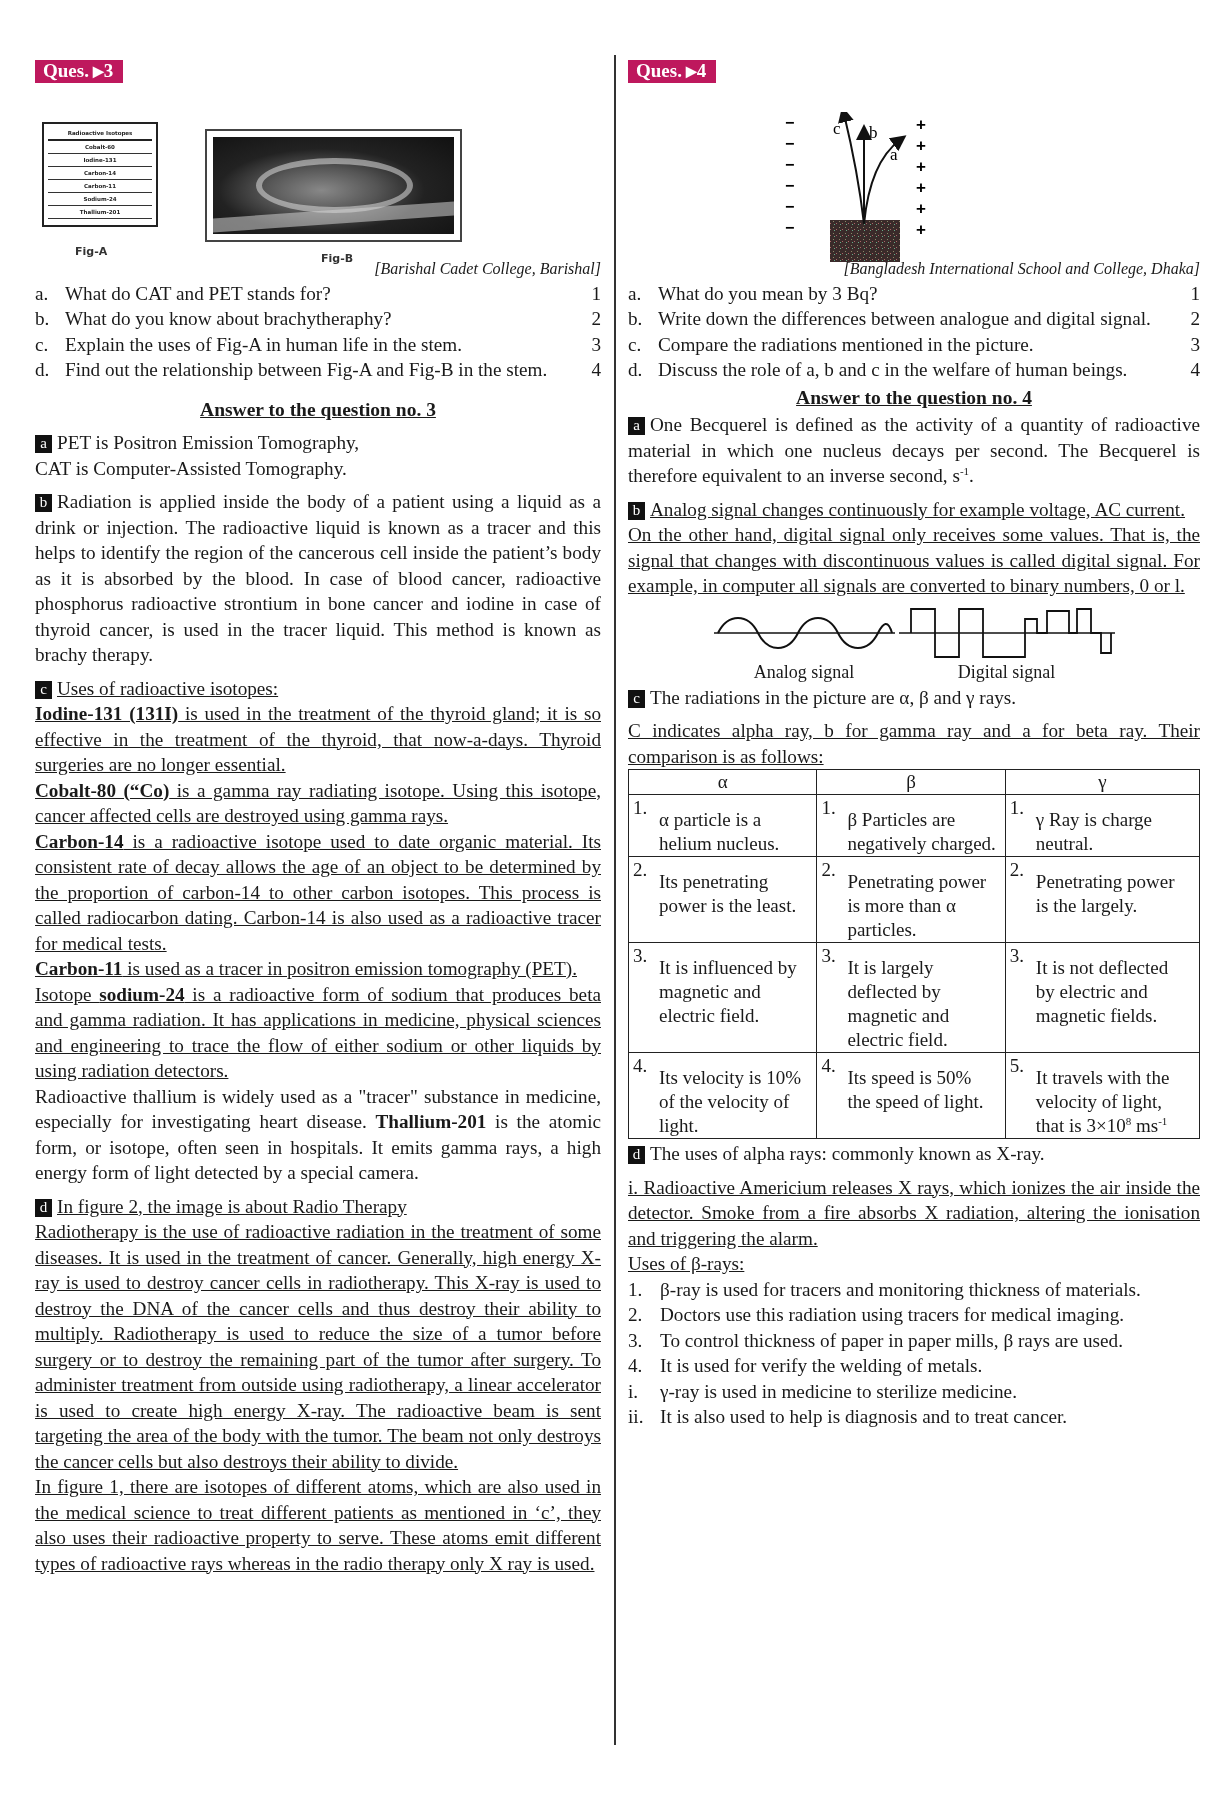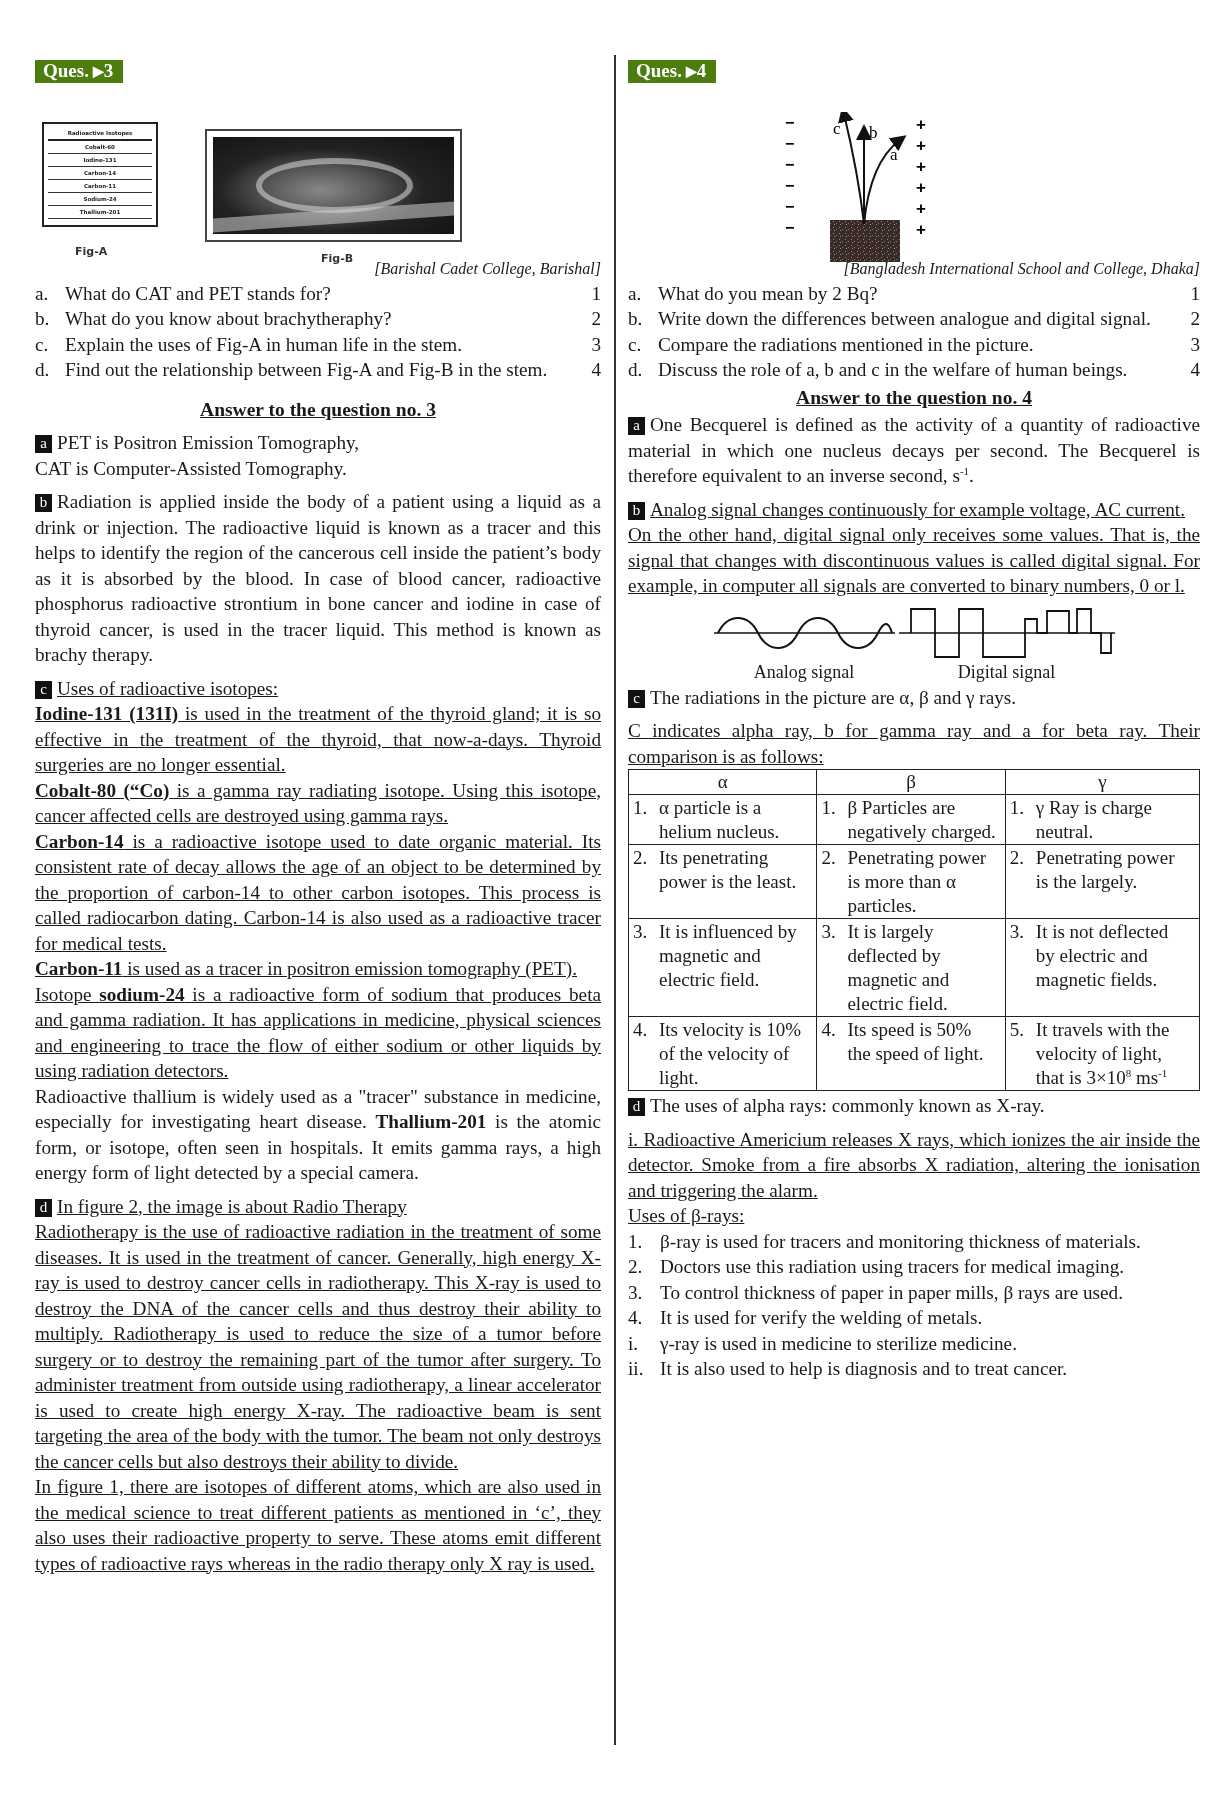--- a/index.html
+++ b/index.html
@@ -4,21 +4,21 @@
 <style>
   * { box-sizing: border-box; margin: 0; padding: 0; }
   html, body { width: 1231px; height: 1800px; background: #ffffff; overflow: hidden; }
   body { font-family: "Liberation Serif", "DejaVu Serif", serif; color: #1a1a1a; font-size: 19.2px; line-height: 25.5px; }
   .page { position: relative; width: 1231px; height: 1800px; }
   .col { position: absolute; top: 58px; }
   .col-left { left: 35px; width: 566px; }
   .col-right { left: 628px; width: 572px; }
   .divider { position: absolute; left: 614px; top: 55px; width: 1.5px; height: 1690px; background: #333; }
 
-  .ques-tag { display: inline-block; background: #4d7c0f; color: #fff; font-family: "Liberation Serif", serif; font-weight: bold; font-size: 19px; line-height: 22px; padding: 0 10px 0 8px; height: 23px; }
+  .ques-tag { display: inline-block; background: #be185d; color: #fff; font-family: "Liberation Serif", serif; font-weight: bold; font-size: 19px; line-height: 22px; padding: 0 10px 0 8px; height: 23px; }
   .ques-tag .arrow { font-size: 14px; margin-left: 4px; vertical-align: 1px; }
 
   
   .figs-q3 { position: relative; height: 175px; }
   .fig-a { position: absolute; left: 7px; top: 38px; width: 116px; height: 105px; border: 2px solid #222; padding: 3px 4px; }
   .fig-a .row { font-family: "DejaVu Sans", sans-serif; font-size: 5.5px; line-height: 6px; font-weight: bold; text-align: center; border-bottom: 1px solid #333; padding: 3px 0; color: #222; }
   .fig-a .row.head { border-bottom: 2px solid #222; }
   .fig-caption { position: absolute; font-family: "DejaVu Sans", sans-serif; font-size: 11px; font-weight: bold; color: #333; }
   .fig-b { position: absolute; left: 170px; top: 45px; width: 257px; height: 113px; border: 2px solid #444; padding: 6px; background: #fff; }
   .fig-b-inner { width: 100%; height: 100%; background: radial-gradient(ellipse at 45% 55%, #888 0%, #555 30%, #222 55%, #111 100%); position: relative; overflow: hidden; }
@@ -46,21 +46,21 @@
   .signals { display: flex; justify-content: center; margin: 6px 0 2px 0; }
   .sig { text-align: center; }
   .sig svg { display: block; }
   .sig-label { font-size: 18px; line-height: 22px; }
 
   table.cmp { width: 100%; border-collapse: collapse; margin-top: 0; font-size: 19px; line-height: 24px; }
   table.cmp th, table.cmp td { border: 1.5px solid #222; vertical-align: top; }
   table.cmp th { font-weight: normal; text-align: center; padding: 0; }
   table.cmp td { padding: 1px 4px 0 4px; }
   table.cmp td .num { display: inline-block; width: 26px; vertical-align: top; }
-  table.cmp td .cell-txt { display: inline-block; width: calc(100% - 30px); vertical-align: top; }
+  table.cmp td .cell-txt { display: inline-block; width: calc(100% - 30px); vertical-align: top; margin-top: 12px; }
   .col-a { width: 33%; } .col-b { width: 33%; } .col-c { width: 34%; }
 
   .num-list .li { display: flex; }
   .num-list .li .n { flex: none; width: 32px; }
   .num-list .li .t { flex: 1; text-align: justify; }
   sup { font-size: 11px; line-height: 0; }
 </style>
 </head>
 <body>
 
@@ -184,21 +184,21 @@
         <text x="91" y="26" font-size="17" font-family="Liberation Serif, serif">b</text>
         <text x="112" y="48" font-size="17" font-family="Liberation Serif, serif">a</text>
       </svg>
     </div>
 
     <div class="source">[Bangladesh International School and College, Dhaka]</div>
 
     <div class="q-list">
       <div class="q-item">
         <span class="lbl">a.</span>
-        <span class="txt">What do you mean by 2 Bq?</span>
+        <span class="txt">What do you mean by 3 Bq?</span>
         <span class="mark">1</span>
       </div>
       <div class="q-item">
         <span class="lbl">b.</span>
         <span class="txt">Write down the differences between analogue and digital signal.</span>
         <span class="mark">2</span>
       </div>
       <div class="q-item">
         <span class="lbl">c.</span>
         <span class="txt">Compare the radiations mentioned in the picture.</span>

